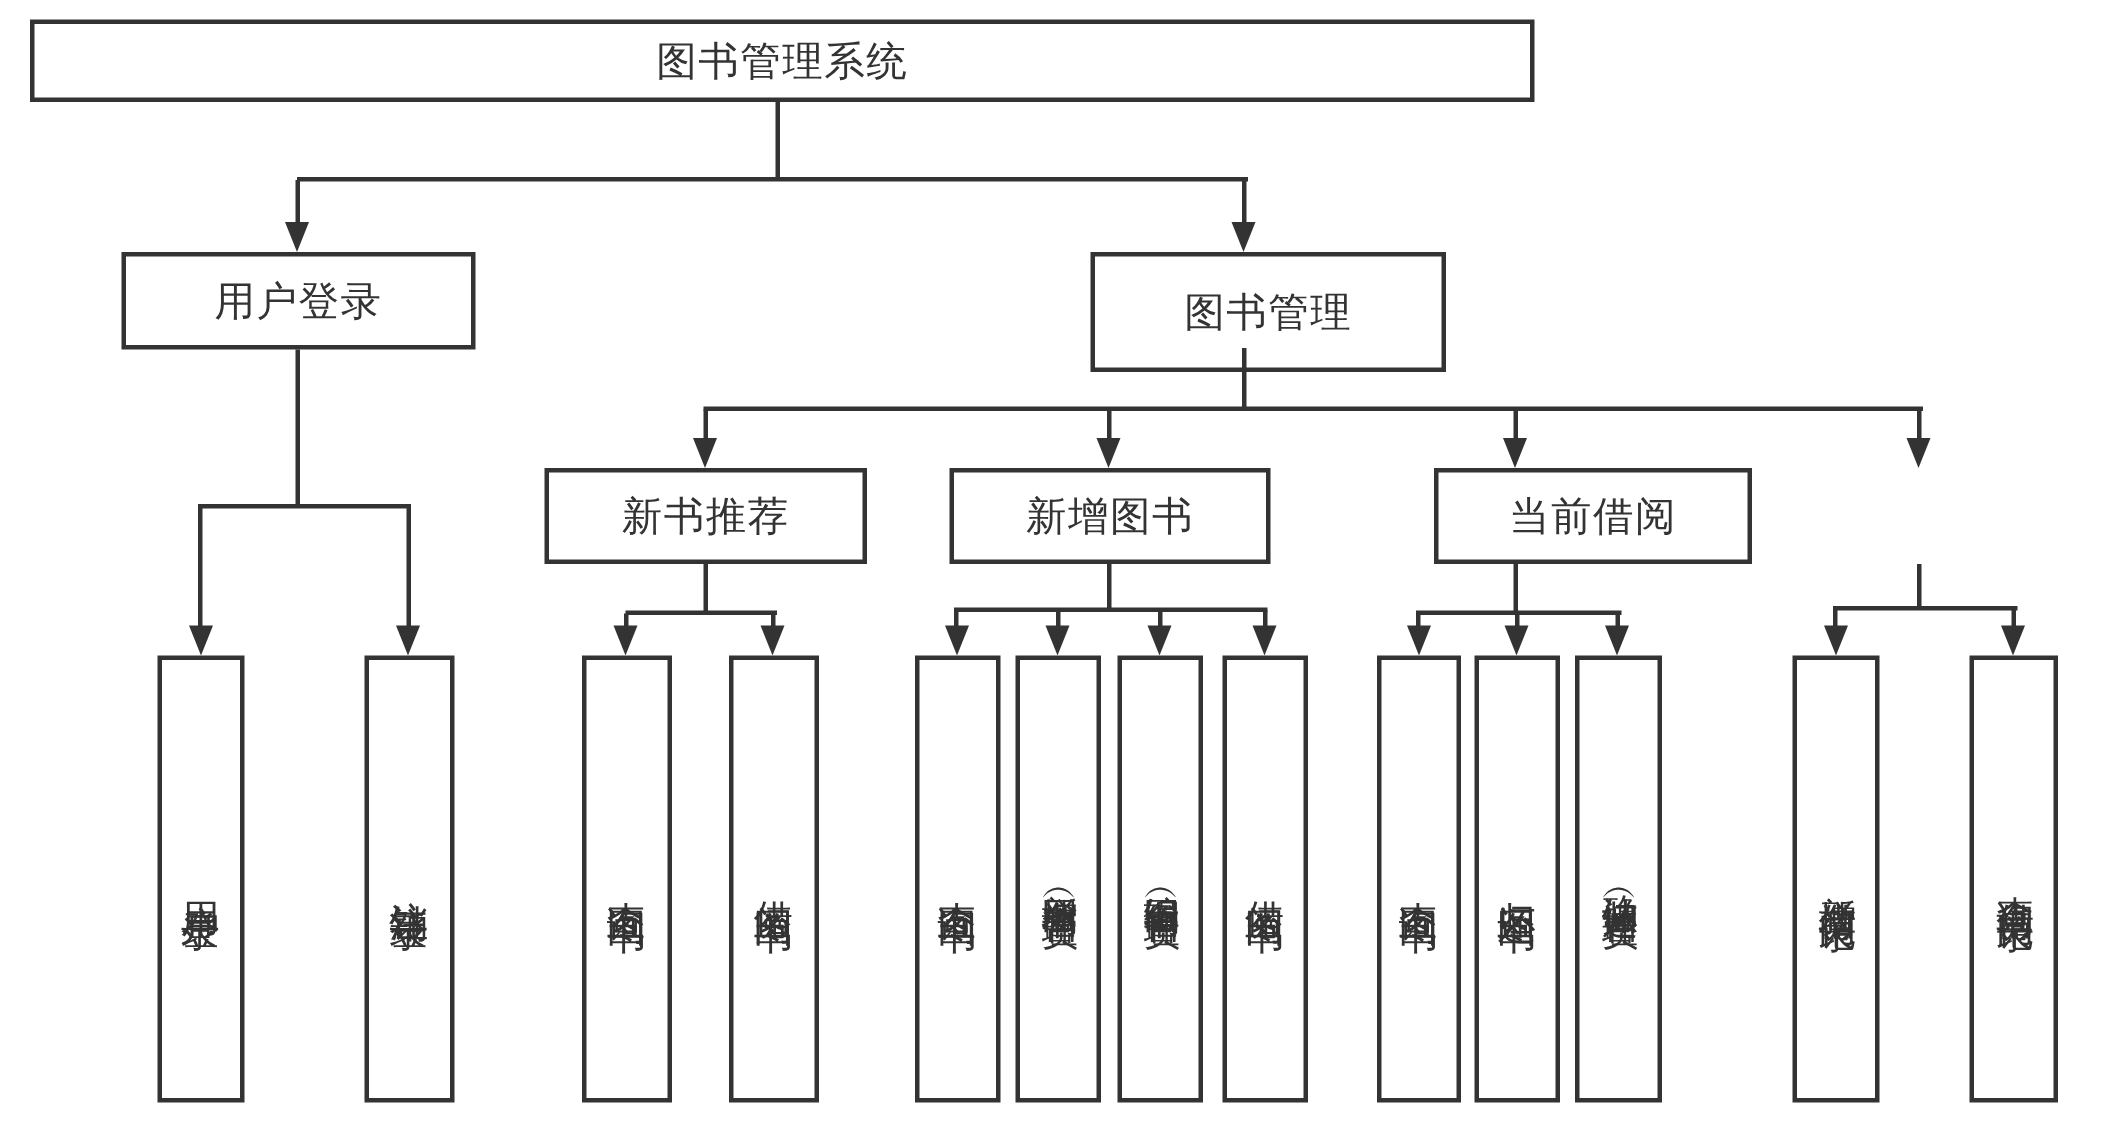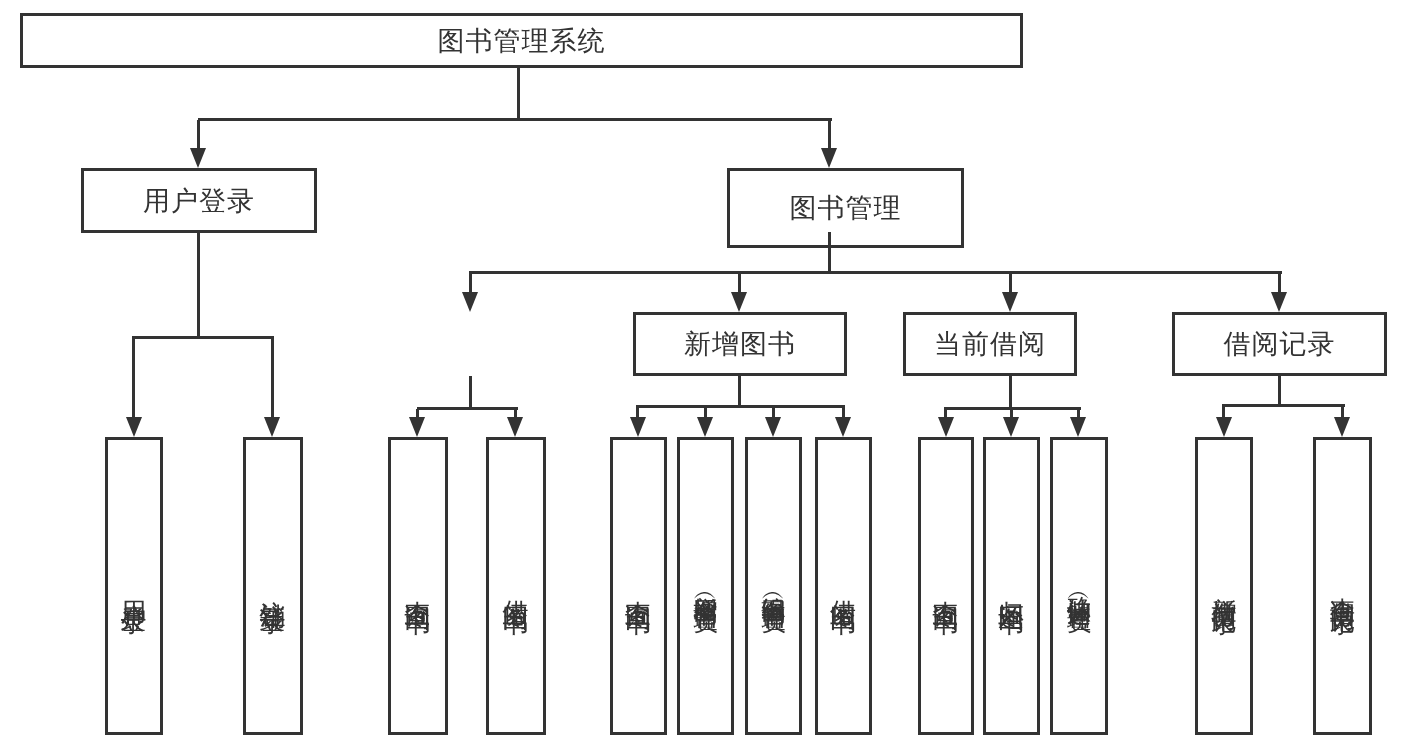--- a/index.html
+++ b/index.html
@@ -63,28 +63,28 @@
   <div class="hline" style="left:469px; top:271px; width:813px; height:3px;"></div>
   <div class="vline" style="left:469px; top:273px; width:3px; height:21px;"></div>
   <div class="arrow" style="left:462px; top:292px;"></div>
   <div class="vline" style="left:738px; top:273px; width:3px; height:21px;"></div>
   <div class="arrow" style="left:731px; top:292px;"></div>
   <div class="vline" style="left:1009px; top:273px; width:3px; height:21px;"></div>
   <div class="arrow" style="left:1002px; top:292px;"></div>
   <div class="vline" style="left:1278px; top:273px; width:3px; height:21px;"></div>
   <div class="arrow" style="left:1271px; top:292px;"></div>
 
+  <div class="node" style="left:363px; top:312px; width:215px; height:64px;">
+    <span class="hlabel">新书推荐</span>
+  </div>
   <div class="node" style="left:633px; top:312px; width:214px; height:64px;">
     <span class="hlabel">新增图书</span>
   </div>
-  <div class="node" style="left:903px; top:312px; width:174px; height:64px;">
+  <div class="node" style="left:956px; top:312px; width:212px; height:64px;">
     <span class="hlabel">当前借阅</span>
-  </div>
-  <div class="node" style="left:1172px; top:312px; width:215px; height:64px;">
-    <span class="hlabel">借阅记录</span>
   </div>
 
   <div class="vline" style="left:469px; top:376px; width:3px; height:33px;"></div>
   <div class="hline" style="left:417px; top:407px; width:101px; height:3px;"></div>
   <div class="vline" style="left:416px; top:409px; width:3px; height:10px;"></div>
   <div class="arrow" style="left:409px; top:417px;"></div>
   <div class="vline" style="left:514px; top:409px; width:3px; height:10px;"></div>
   <div class="arrow" style="left:507px; top:417px;"></div>
 
   <div class="vline" style="left:738px; top:376px; width:3px; height:31px;"></div>

